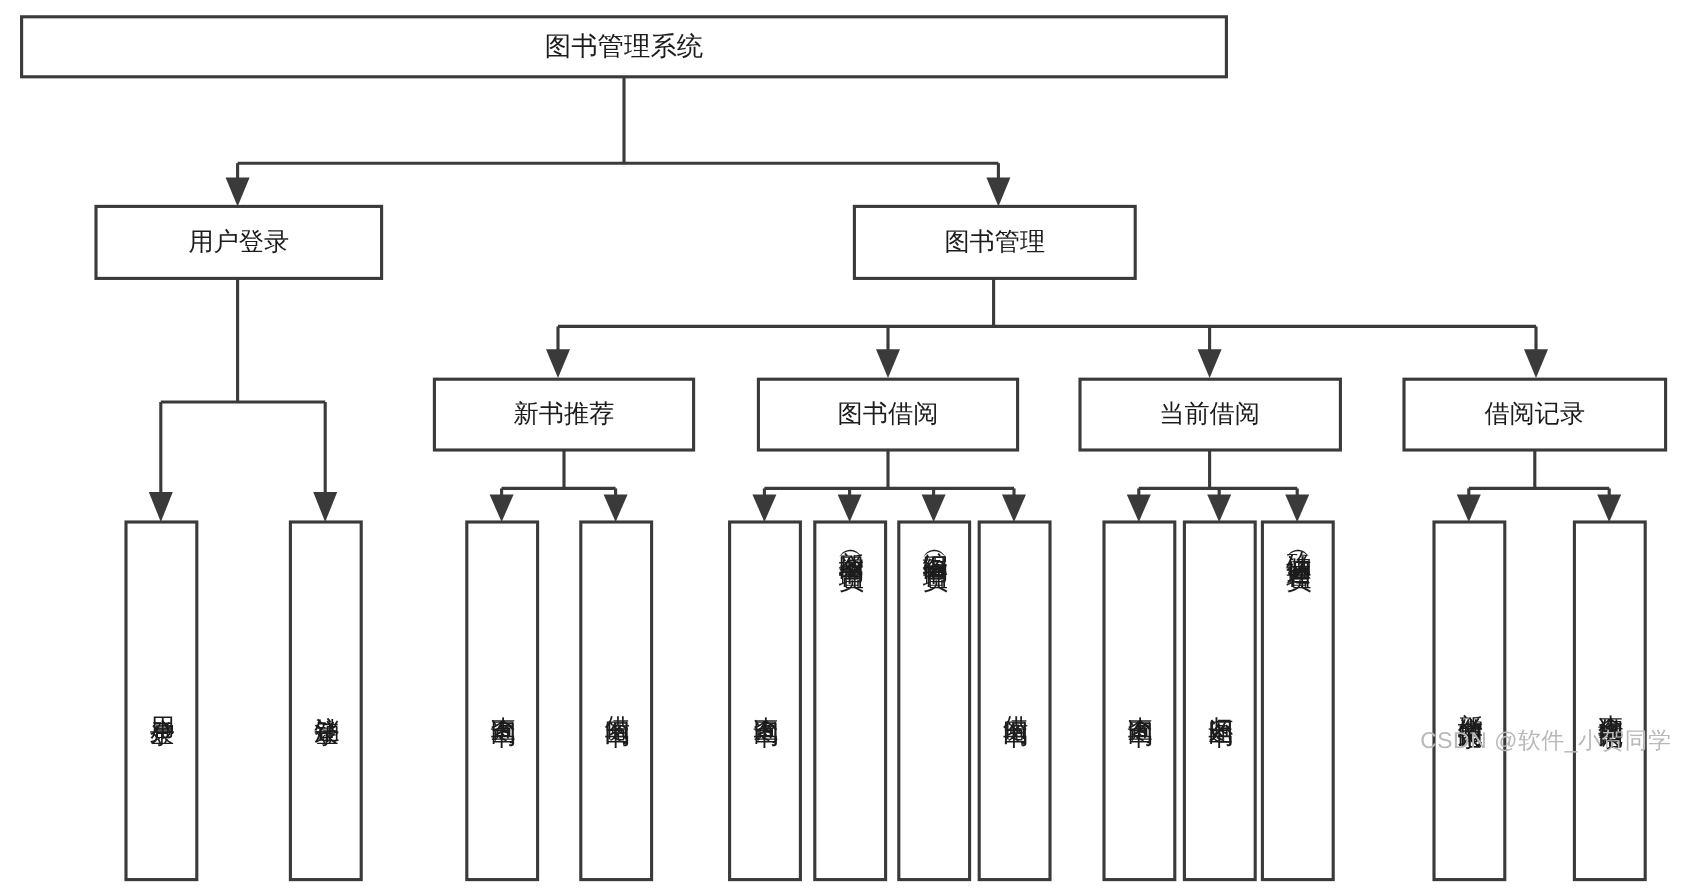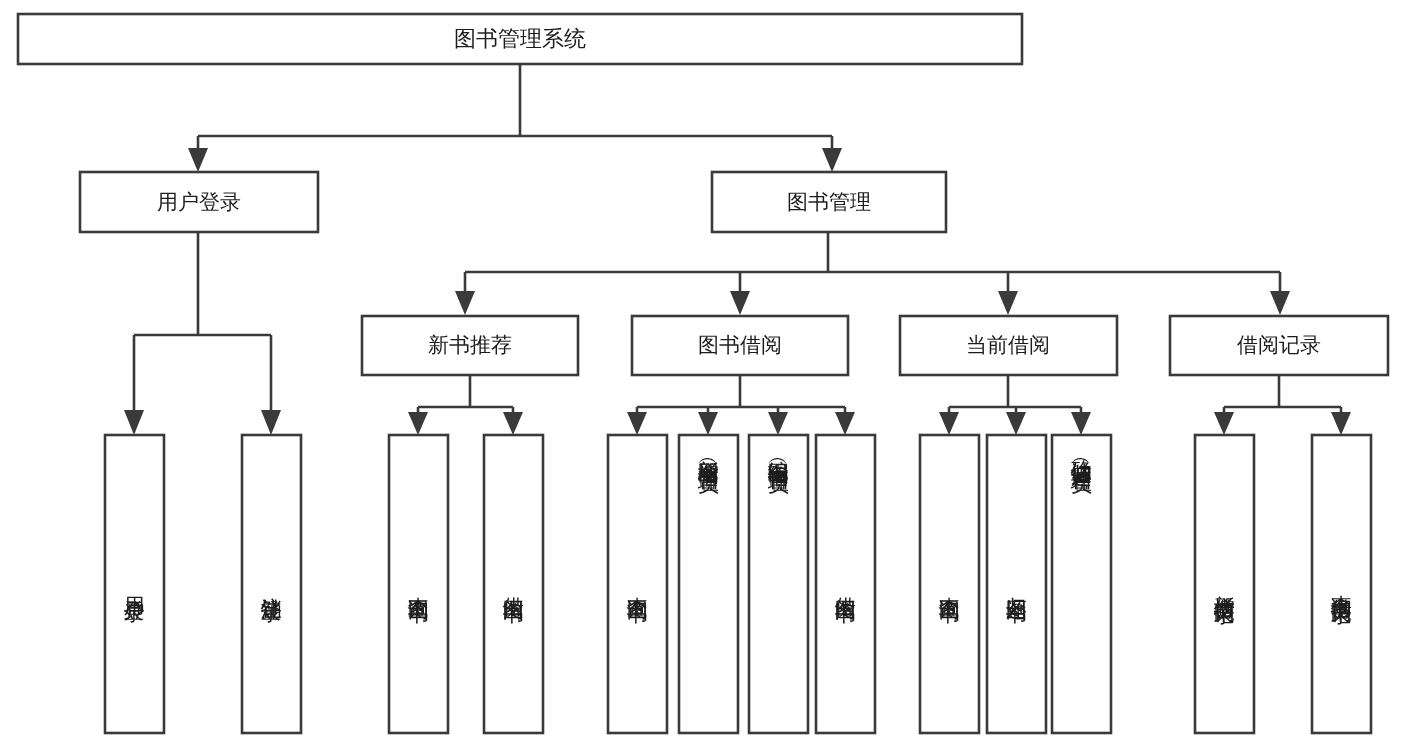--- a/index.html
+++ b/index.html
@@ -254,14 +254,15 @@
     <span class="vlabel">确认归还（管理员）</span>
   </div>
 
   <div class="vlabel-wrap" style="left:1195px; top:435px; width:59px; height:298px;">
     <span class="vlabel">新增借阅记录</span>
   </div>
   <div class="vlabel-wrap" style="left:1312px; top:435px; width:59px; height:298px;">
     <span class="vlabel">查询借阅记录</span>
   </div>
 
+  <div class="watermark">CSDN @软件_小贺同学</div>
 
 </div>
 
 </body></html>

